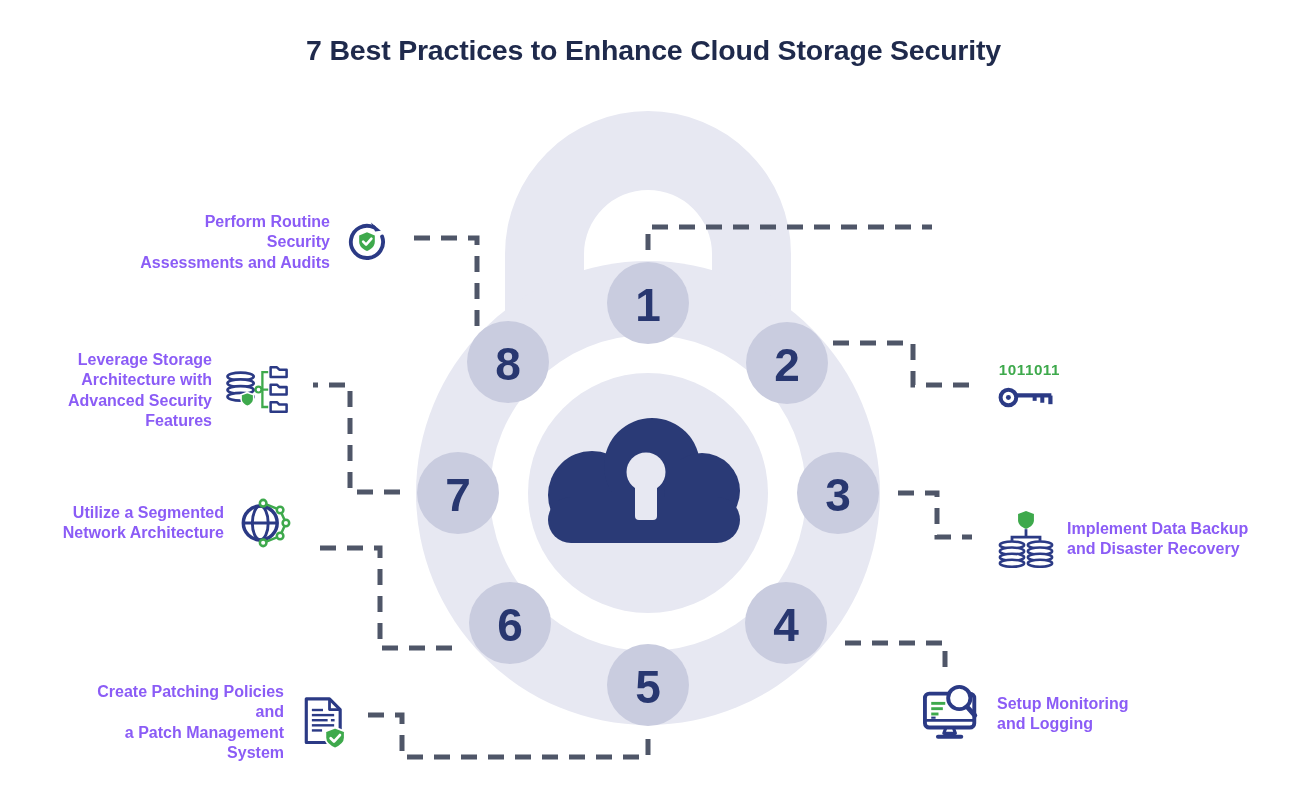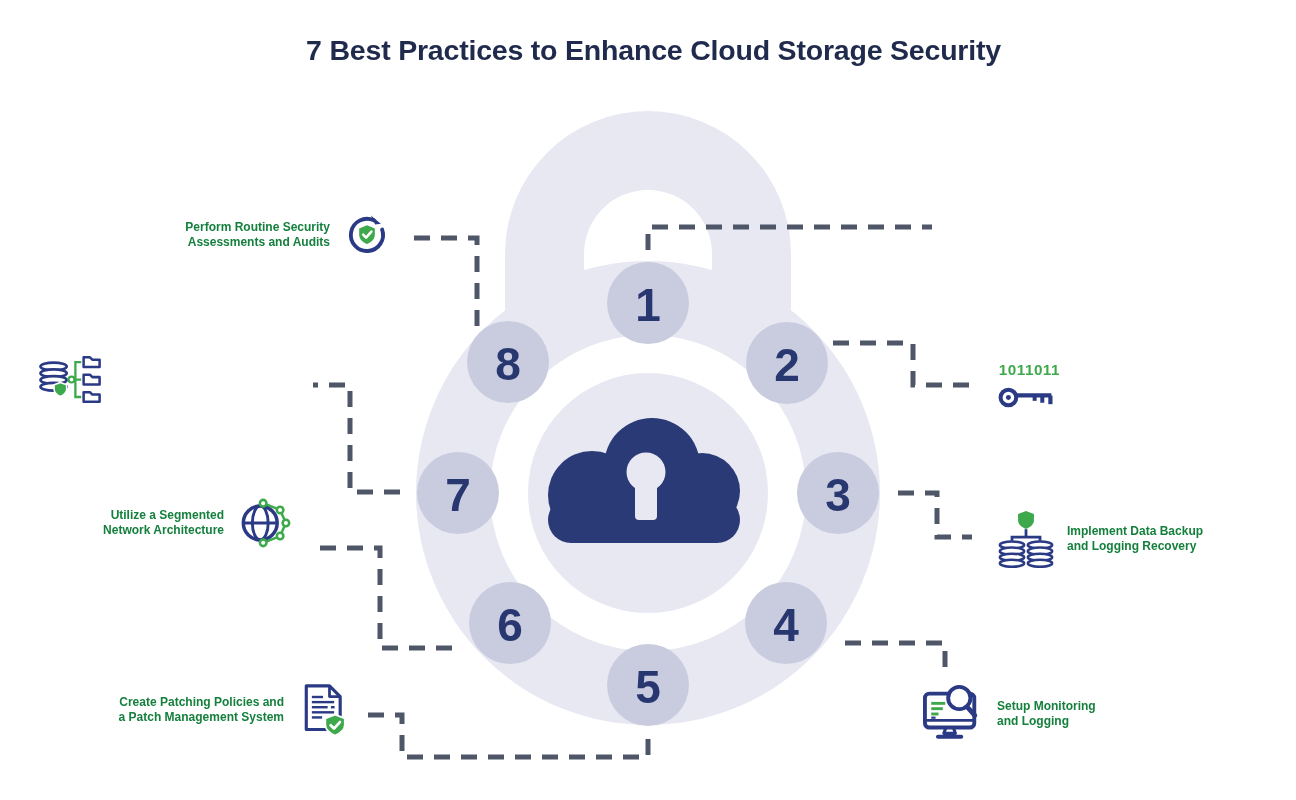--- a/index.html
+++ b/index.html
@@ -3,21 +3,21 @@
 <meta charset="utf-8">
 <style>
   html,body{margin:0;padding:0;background:#ffffff;}
   body{width:1296px;height:800px;position:relative;overflow:hidden;
        font-family:"Liberation Sans", sans-serif;}
   .stage{position:absolute;inset:0;}
   .bg-svg{position:absolute;left:0;top:0;}
   .page-title{position:absolute;left:11px;right:0;top:34px;margin:0;text-align:center;
       font-size:28.5px;font-weight:bold;color:#1F2A4C;letter-spacing:-0.2px;}
   .item{position:absolute;display:flex;align-items:center;gap:13px;}
-  .item .label{font-weight:bold;font-size:12px;line-height:1.27;color:#15803d;white-space:pre-line;}
+  .item .label{font-weight:bold;font-size:16px;line-height:1.27;color:#8b5cf6;white-space:pre-line;}
   .item.side-left .label{text-align:right;}
   .item.side-right .label{text-align:left;}
   .icon{flex:0 0 auto;display:block;}
   .num-text{font-family:"Liberation Sans", sans-serif;font-weight:bold;font-size:46px;fill:#283770;}
   .bin-text{font-family:"Liberation Sans", sans-serif;font-weight:bold;}
 </style>
 </head>
 <body>
 
 <div class="stage">
@@ -93,20 +93,24 @@
 Assessments and Audits</div>
     <svg class="icon" viewBox="0 0 52 50" width="48" height="46">
       <path d="M42.4 19 A17.5 17.5 0 1 1 33.4 9.1" fill="none" stroke="#2B3A85" stroke-width="4.2" stroke-linecap="round"></path>
       <path d="M41.1 12.7 L30.2 3.7 L34.8 13.7 Z" fill="#2B3A85"></path>
       <path d="M26 14.5 L34.5 17.8 V24.5 C34.5 29.5 31.2 32.5 26 34.8 C20.8 32.5 17.5 29.5 17.5 24.5 V17.8 Z" fill="#3EA94C"></path>
       <path d="M21.8 24.6 L25 27.8 L30.8 21.4" stroke="#ffffff" stroke-width="2.8" fill="none" stroke-linecap="round" stroke-linejoin="round"></path>
     </svg>
   </div>
 
   <div class="item side-left" style="left:38px;top:350px;">
+    <div class="label" style="width:174px;">Leverage Storage
+Architecture with
+Advanced Security
+Features</div>
     <svg class="icon" viewBox="0 0 70 64" width="68" height="62">
       <ellipse cx="16" cy="17" rx="13.5" ry="4" fill="#fff" stroke="#2B3A85" stroke-width="2.8"></ellipse>
       <ellipse cx="16" cy="24" rx="13.5" ry="4" fill="#fff" stroke="#2B3A85" stroke-width="2.8"></ellipse>
       <ellipse cx="16" cy="31" rx="13.5" ry="4" fill="#fff" stroke="#2B3A85" stroke-width="2.8"></ellipse>
       <ellipse cx="16" cy="38" rx="13.5" ry="4" fill="#fff" stroke="#2B3A85" stroke-width="2.8"></ellipse>
       <path d="M30.5 30.5 H38.5" stroke="#3EA94C" stroke-width="2.4"></path>
       <circle cx="34.5" cy="30.5" r="3" fill="#fff" stroke="#3EA94C" stroke-width="2.2"></circle>
       <path d="M44.5 12.5 H38.5 V48.5 H44.5 M38.5 30.5 H44.5" fill="none" stroke="#3EA94C" stroke-width="2.4"></path>
       <path d="M23 33.5 L29.5 36 V40.5 C29.5 44 27 46.2 23 48 C19 46.2 16.5 44 16.5 40.5 V36 Z" fill="#3EA94C" stroke="#ffffff" stroke-width="1.6"></path>
       <g>
@@ -175,21 +179,21 @@
       <ellipse cx="15" cy="37.5" rx="13" ry="3.8" fill="#fff" stroke="#2B3A85" stroke-width="2.7"></ellipse>
       <ellipse cx="15" cy="44" rx="13" ry="3.8" fill="#fff" stroke="#2B3A85" stroke-width="2.7"></ellipse>
       <ellipse cx="15" cy="50.5" rx="13" ry="3.8" fill="#fff" stroke="#2B3A85" stroke-width="2.7"></ellipse>
       <ellipse cx="15" cy="57" rx="13" ry="3.8" fill="#fff" stroke="#2B3A85" stroke-width="2.7"></ellipse>
       <ellipse cx="45" cy="37.5" rx="13" ry="3.8" fill="#fff" stroke="#2B3A85" stroke-width="2.7"></ellipse>
       <ellipse cx="45" cy="44" rx="13" ry="3.8" fill="#fff" stroke="#2B3A85" stroke-width="2.7"></ellipse>
       <ellipse cx="45" cy="50.5" rx="13" ry="3.8" fill="#fff" stroke="#2B3A85" stroke-width="2.7"></ellipse>
       <ellipse cx="45" cy="57" rx="13" ry="3.8" fill="#fff" stroke="#2B3A85" stroke-width="2.7"></ellipse>
     </svg>
     <div class="label" style="width:200px;">Implement Data Backup
-and Logging Recovery</div>
+and Disaster Recovery</div>
   </div>
 
   <div class="item side-right" style="left:922px;top:684px;">
     <svg class="icon" viewBox="0 0 64 62" width="62" height="60">
       <rect x="3" y="10" width="51" height="35" rx="4.5" fill="none" stroke="#2B3A85" stroke-width="4"></rect>
       <path d="M4 37.5 H53" stroke="#2B3A85" stroke-width="2.8"></path>
       <path d="M24.5 45.5 L22.5 51 H34.5 L32.5 45.5" fill="none" stroke="#2B3A85" stroke-width="3.2" stroke-linejoin="round"></path>
       <path d="M16.5 54.5 H40.5" stroke="#2B3A85" stroke-width="4.2" stroke-linecap="round"></path>
       <path d="M9.5 20 H24" stroke="#3EA94C" stroke-width="3"></path>
       <path d="M9.5 25.5 H21.5" stroke="#3EA94C" stroke-width="3"></path>

